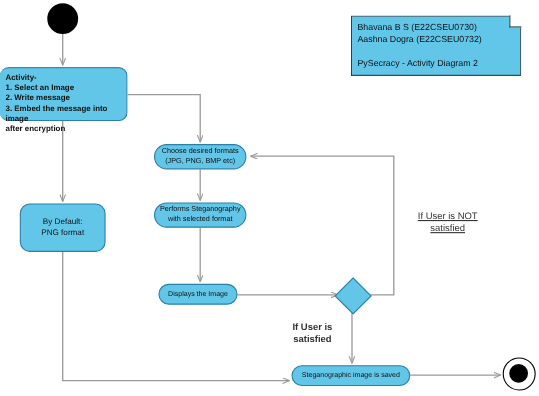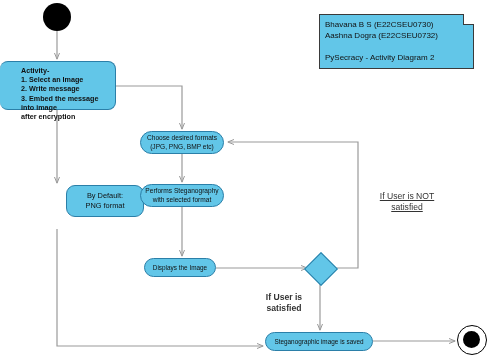--- a/index.html
+++ b/index.html
@@ -36,37 +36,36 @@
   }
   .node-activity {
     left: 0px;
     top: 61px;
     width: 116px;
     height: 49px;
     border-radius: 8px;
     border-left: none;
     justify-content: flex-start;
     align-items: flex-start;
-    padding: 4px 4px 4px 21px;
+    padding: 4px 4px 4px 5px;
     font-size: 7.2px;
     font-weight: bold;
     line-height: 9.2px;
     text-align: left;
     white-space: pre-line;
   }
   .node-default {
     left: 18px;
     top: 185px;
     width: 78px;
-    height: 32px;
+    height: 44px;
     border-radius: 9px;
     font-size: 7.4px;
     line-height: 9.6px;
     white-space: pre-line;
-    margin-left: 48px;
   }
   .node-formats {
     left: 140px;
     top: 131px;
     width: 84px;
     height: 23px;
     border-radius: 11.5px;
     font-size: 6.6px;
     line-height: 8.4px;
     white-space: pre-line;

